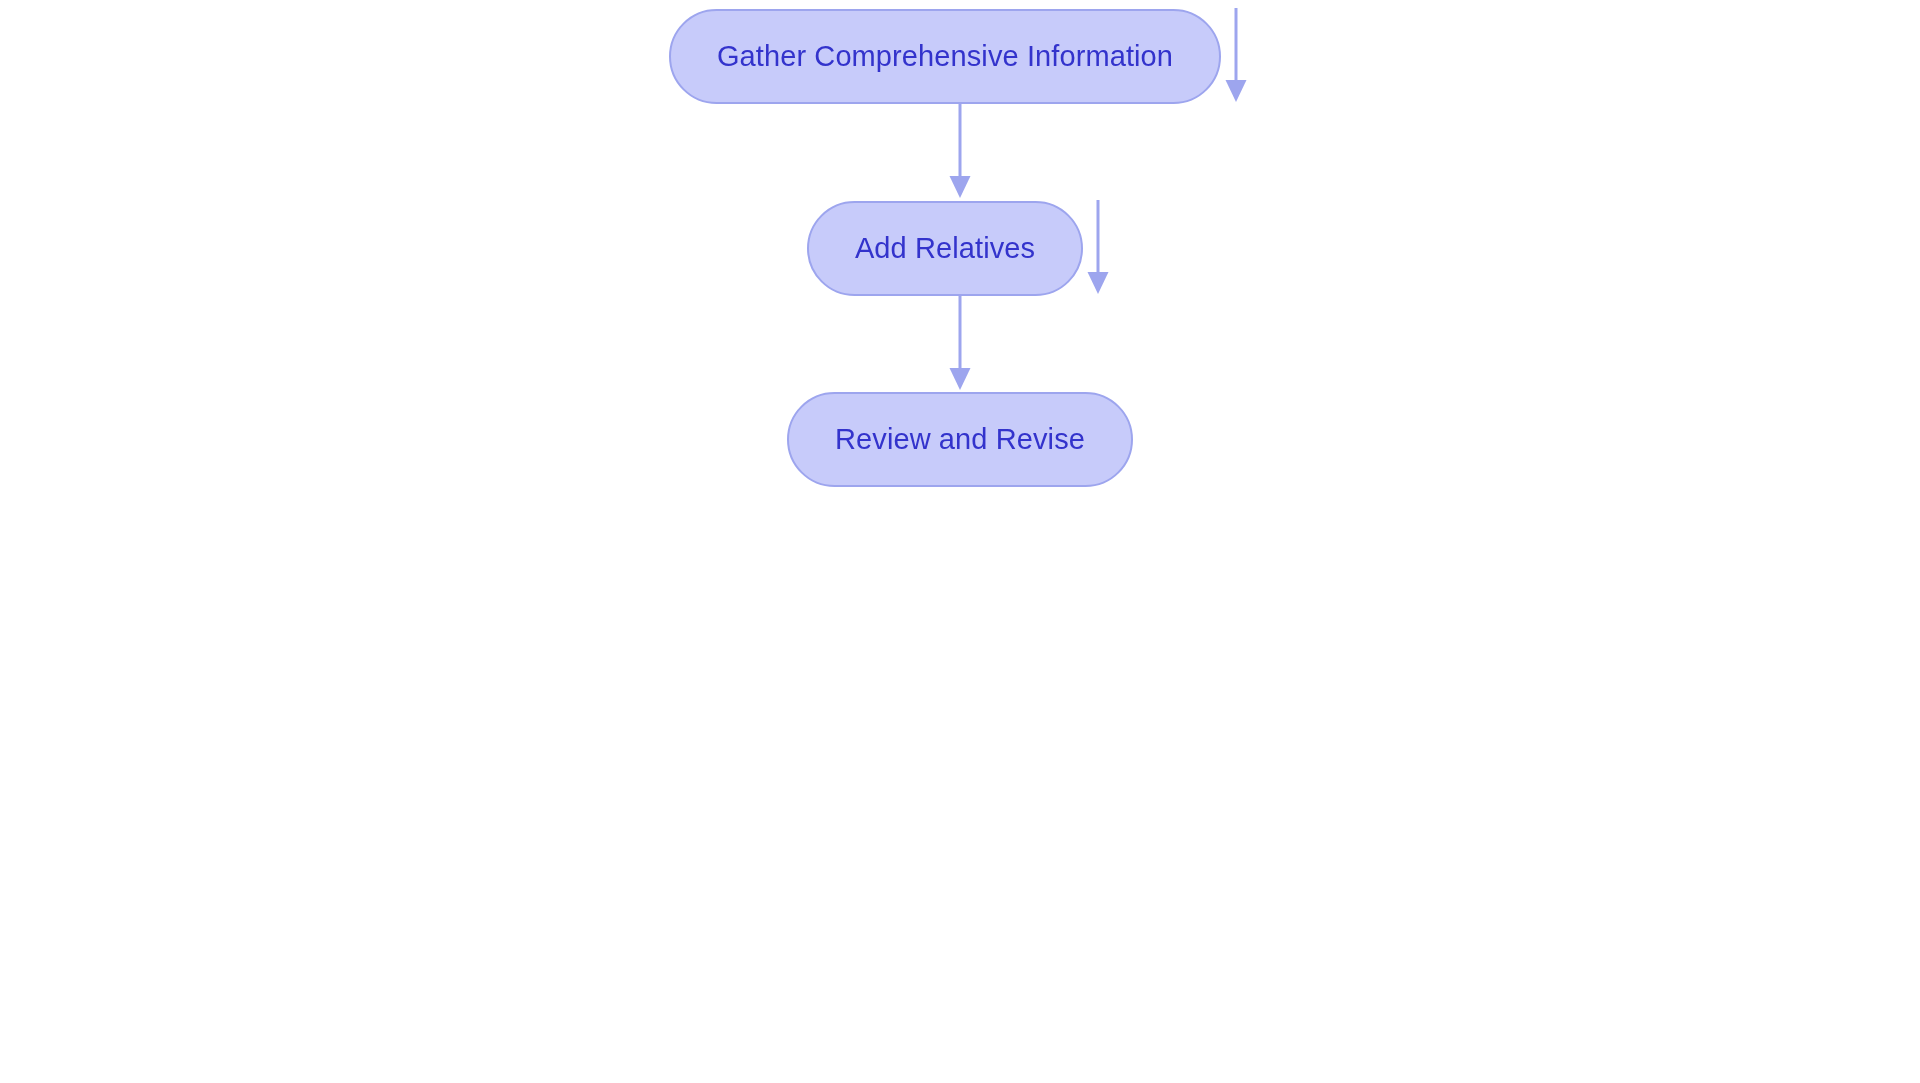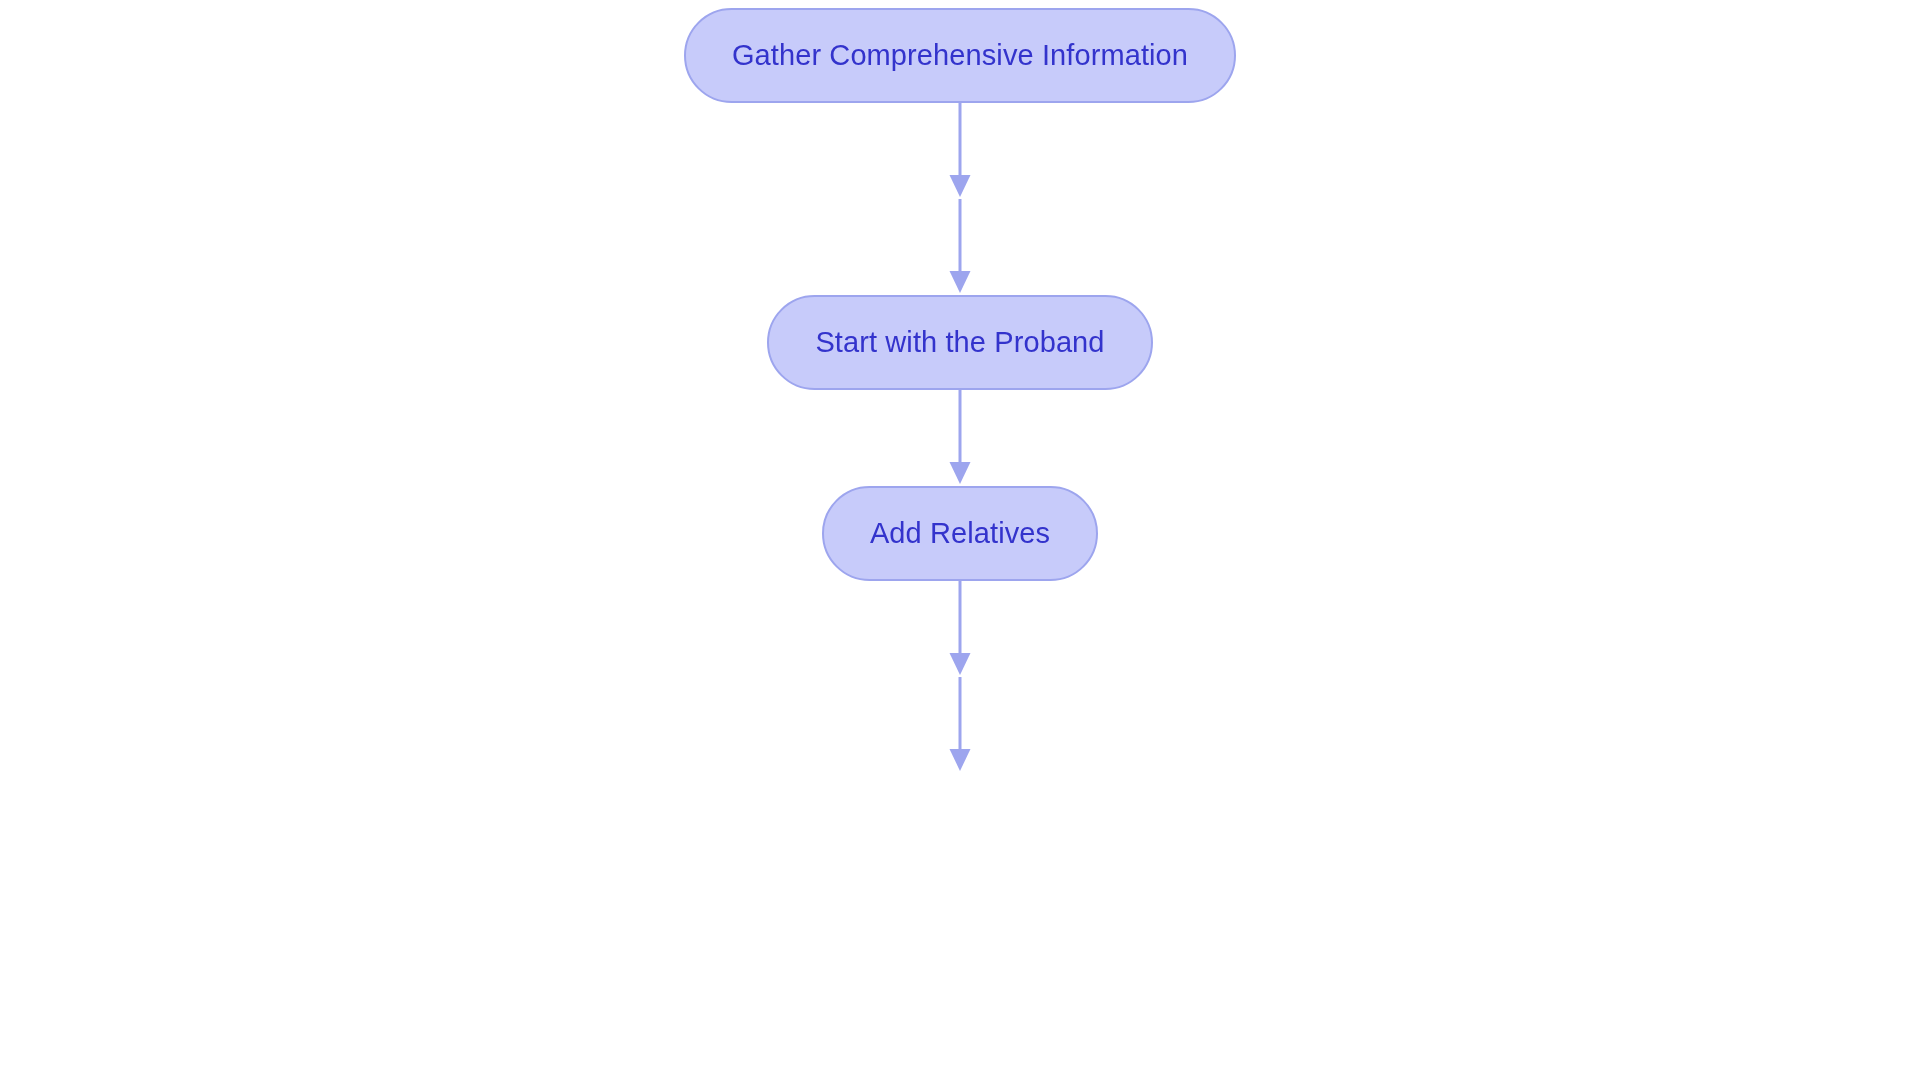--- a/index.html
+++ b/index.html
@@ -20,21 +20,21 @@
     width: 1920px;
     height: 1083px;
     background: #ffffff;
     display: flex;
     flex-direction: column;
     align-items: center;
   }
 
   .flow-step {
     display: flex;
-    flex-direction: column;
+    flex-direction: row;
     align-items: center;
   }
 
   .flow-node {
     box-sizing: border-box;
     height: 95px;
     border-radius: 999px;
     background: #c7cbfa;
     border: 2px solid #9da5ee;
     display: flex;
@@ -80,41 +80,37 @@
     </svg>
   </div>
 
   <div class="flow-step">
     <svg class="flow-connector" viewBox="0 0 30 96">
       <line x1="15" y1="0" x2="15" y2="74" stroke="#9da5ee" stroke-width="3"></line>
       <polygon points="15,94 4.5,72 25.5,72" fill="#9da5ee"></polygon>
     </svg>
   </div>
 
-  <div class="flow-step">
-    <div class="flow-node">
-      <span class="flow-node-label">Start with the Proband</span>
-    </div>
-    <svg class="flow-connector" viewBox="0 0 30 96">
-      <line x1="15" y1="0" x2="15" y2="74" stroke="#9da5ee" stroke-width="3"></line>
-      <polygon points="15,94 4.5,72 25.5,72" fill="#9da5ee"></polygon>
-    </svg>
-  </div>
 
   <div class="flow-step">
     <div class="flow-node">
       <span class="flow-node-label">Add Relatives</span>
     </div>
     <svg class="flow-connector" viewBox="0 0 30 96">
       <line x1="15" y1="0" x2="15" y2="74" stroke="#9da5ee" stroke-width="3"></line>
       <polygon points="15,94 4.5,72 25.5,72" fill="#9da5ee"></polygon>
     </svg>
   </div>
 
   <div class="flow-step">
     <svg class="flow-connector" viewBox="0 0 30 96">
       <line x1="15" y1="0" x2="15" y2="74" stroke="#9da5ee" stroke-width="3"></line>
       <polygon points="15,94 4.5,72 25.5,72" fill="#9da5ee"></polygon>
     </svg>
   </div>
 
+  <div class="flow-step">
+    <div class="flow-node">
+      <span class="flow-node-label">Review and Revise</span>
+    </div>
+  </div>
 
 </div>
 
 </body></html>

